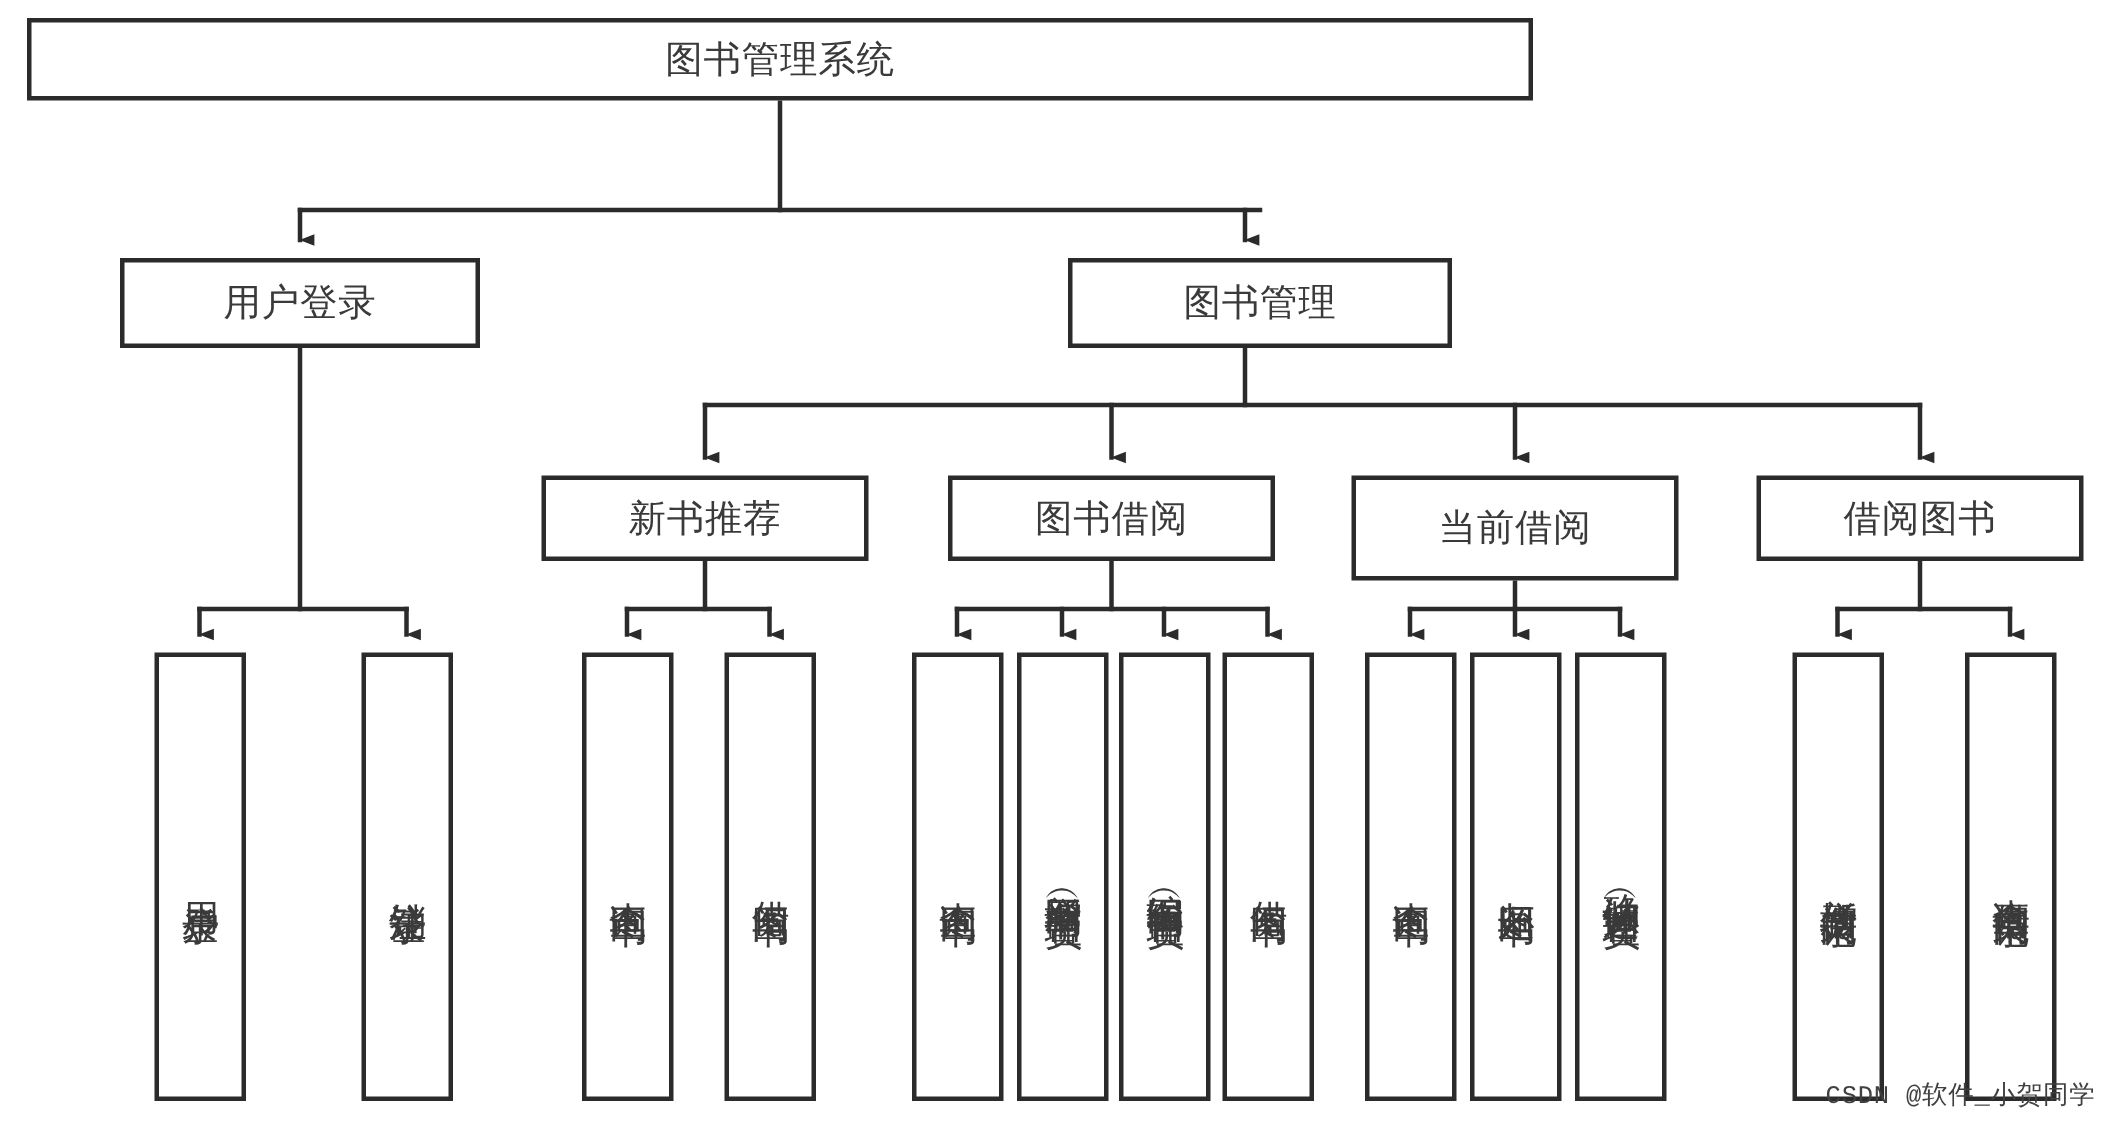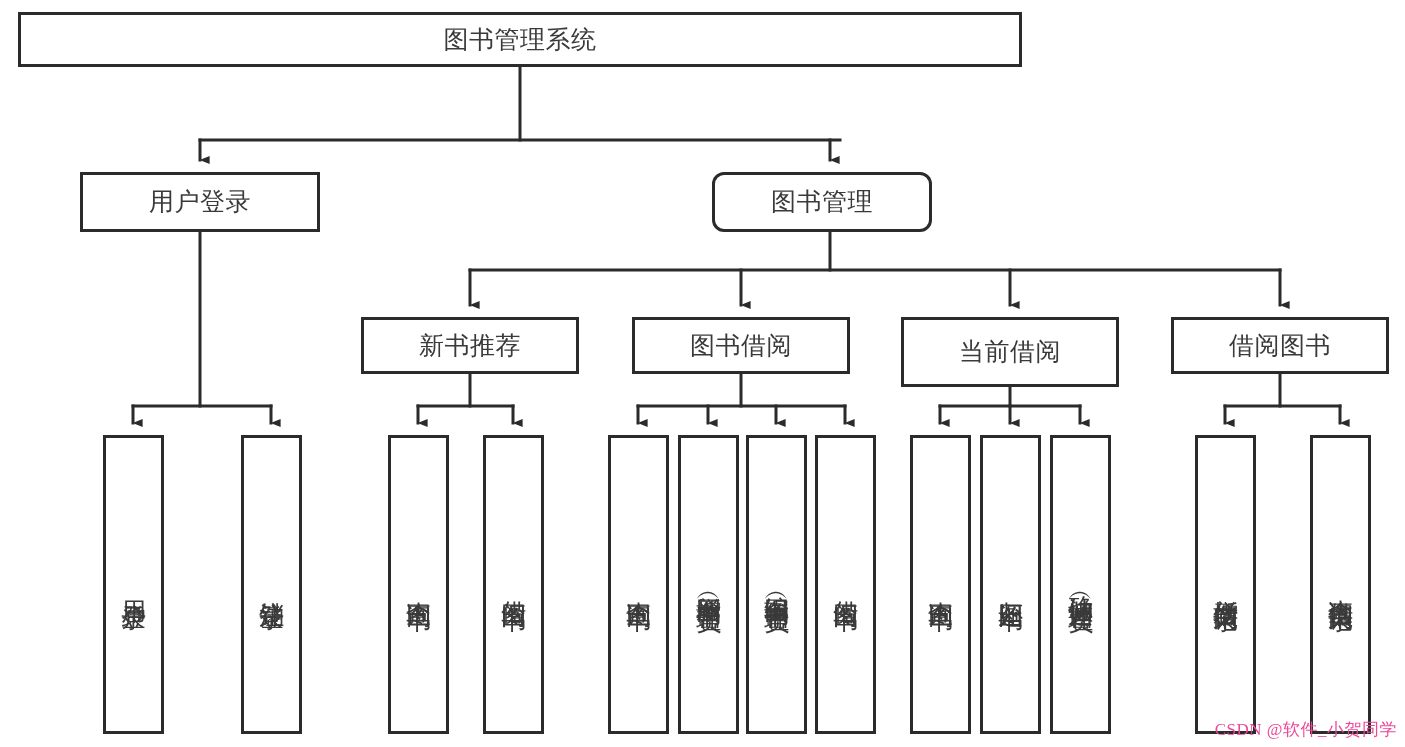--- a/index.html
+++ b/index.html
@@ -54,24 +54,24 @@
   .node.vert .vlabel {
     writing-mode: vertical-rl;
     text-orientation: upright;
     display: block;
   }
   #watermark {
     position: absolute;
     right: 8px;
     bottom: 6px;
     font-size: 17px;
-    color: #ec4899;
+    color: #404040;
     letter-spacing: 0.5px;
     white-space: nowrap;
-    font-family: Liberation Serif, serif;
+    font-family: Liberation Mono, monospace;
   }
 </style>
 </head>
 <body>
 
 <div id="canvas">
 
   <svg id="edges" viewBox="0 0 1405 747" xmlns="http://www.w3.org/2000/svg">
     <defs>
       <marker id="arrow" markerWidth="9" markerHeight="11" refX="4.5" refY="10.2" orient="auto-start-reverse" markerUnits="userSpaceOnUse">
@@ -122,21 +122,21 @@
     </g>
   </svg>
 
   <div class="node horiz" style="left: 18px; top: 12px; width: 1004px; height: 55px;">
     <span>图书管理系统</span>
   </div>
 
   <div class="node horiz" style="left: 80px; top: 172px; width: 240px; height: 60px;">
     <span>用户登录</span>
   </div>
-  <div class="node horiz" style="left: 712px; top: 172px; width: 220px; height: 60px; border-radius: 12px;">
+  <div class="node horiz" style="left: 712px; top: 172px; width: 256px; height: 60px;">
     <span>图书管理</span>
   </div>
 
   <div class="node horiz" style="left: 632px; top: 317px; width: 218px; height: 57px;">
     <span>图书借阅</span>
   </div>
   <div class="node horiz" style="left: 361px; top: 317px; width: 218px; height: 57px;">
     <span>新书推荐</span>
   </div>
   <div class="node horiz" style="left: 901px; top: 317px; width: 218px; height: 70px;">

